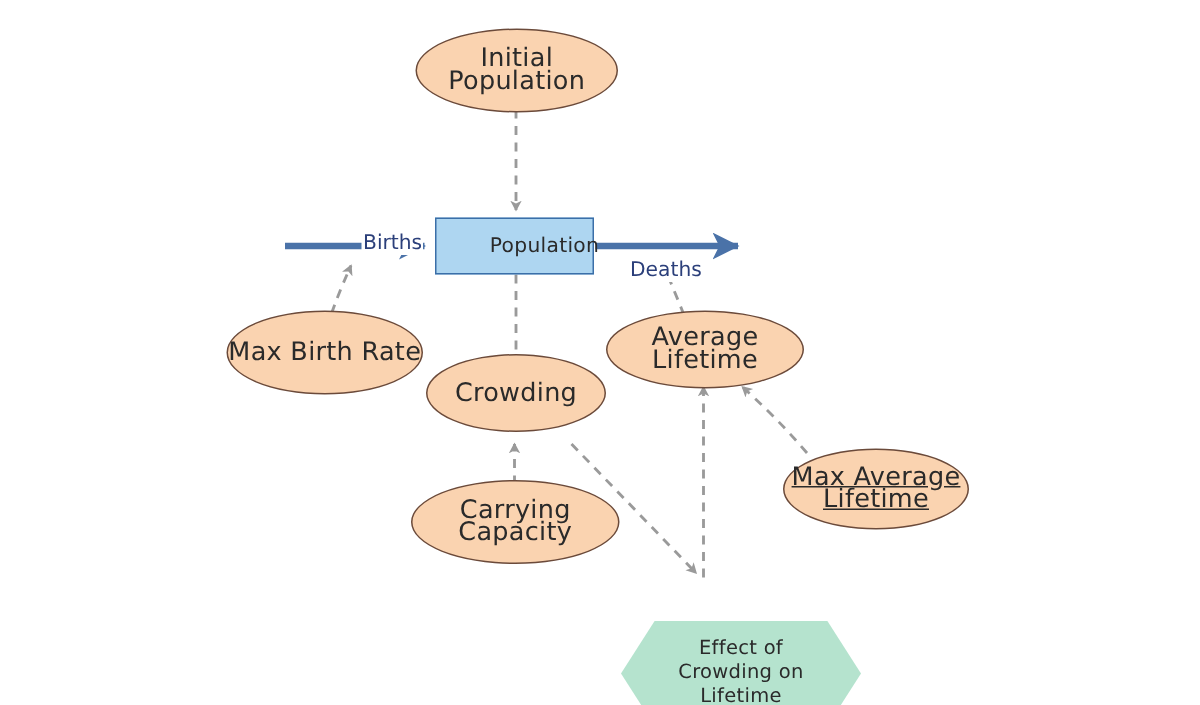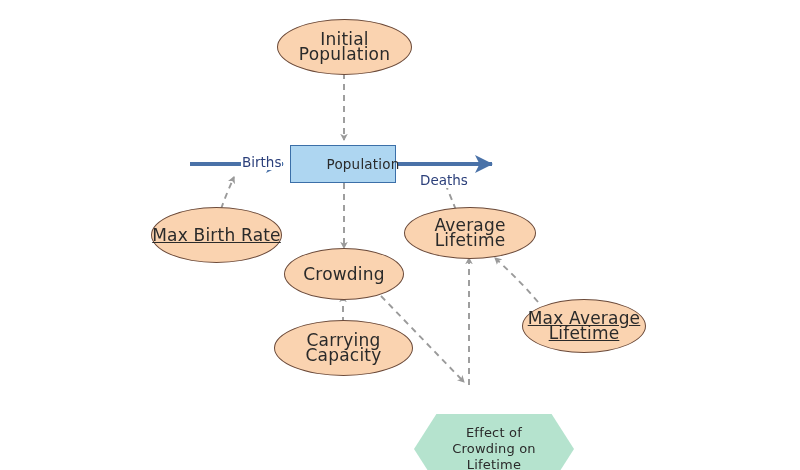--- a/index.html
+++ b/index.html
@@ -108,25 +108,25 @@
   </svg>
 
   <div class="node aux" style="left:277px; top:19px; width:135px; height:56px;">
     <span>Initial Population</span>
   </div>
 
   <div class="node stock" style="left:290px; top:145px; width:106px; height:38px;">
     <span>Population</span>
   </div>
 
-  <div class="node aux" style="left:151px; top:207px; width:131px; height:56px;text-decoration:underline;">
+  <div class="node aux" style="left:151px; top:207px; width:131px; height:56px;">
     <span>Max Birth Rate</span>
   </div>
 
-  <div class="node aux" style="left:284px; top:248px; width:120px; height:52px;">
+  <div class="node aux" style="left:284px; top:236px; width:120px; height:52px;">
     <span>Crowding</span>
   </div>
 
   <div class="node aux" style="left:404px; top:207px; width:132px; height:52px;">
     <span>Average Lifetime</span>
   </div>
 
   <div class="node aux" style="left:274px; top:320px; width:139px; height:56px;">
     <span>Carrying Capacity</span>
   </div>

